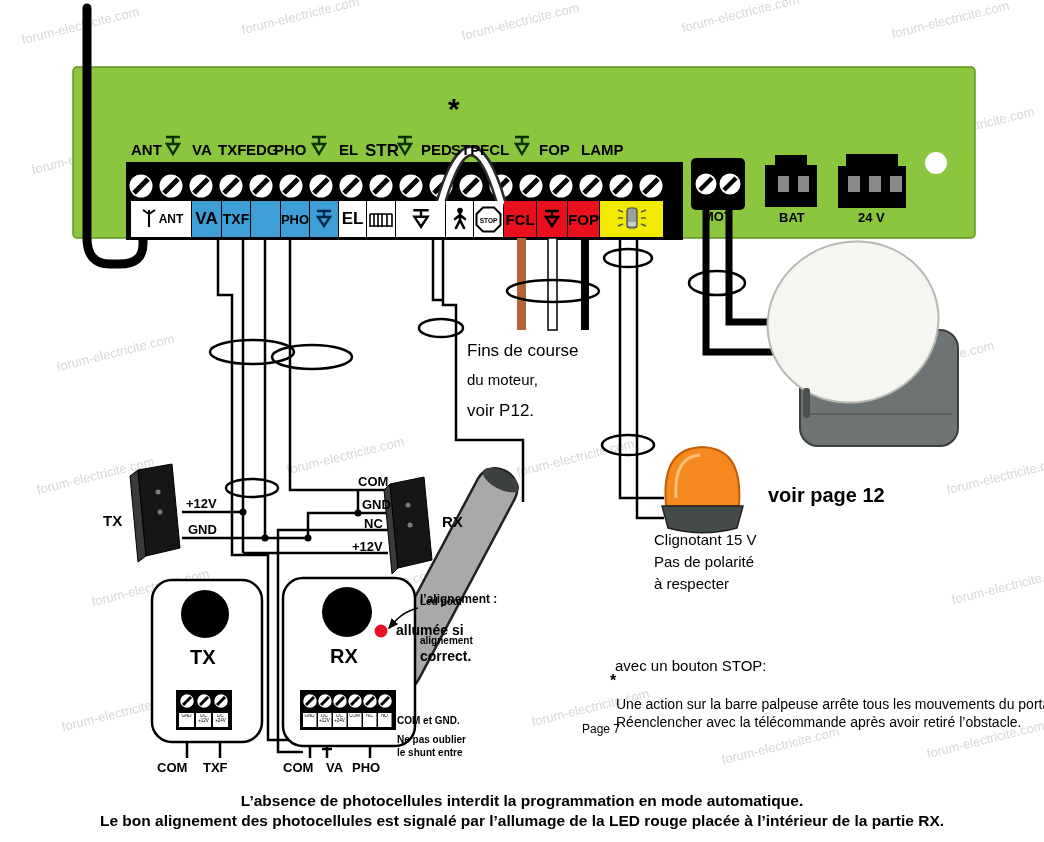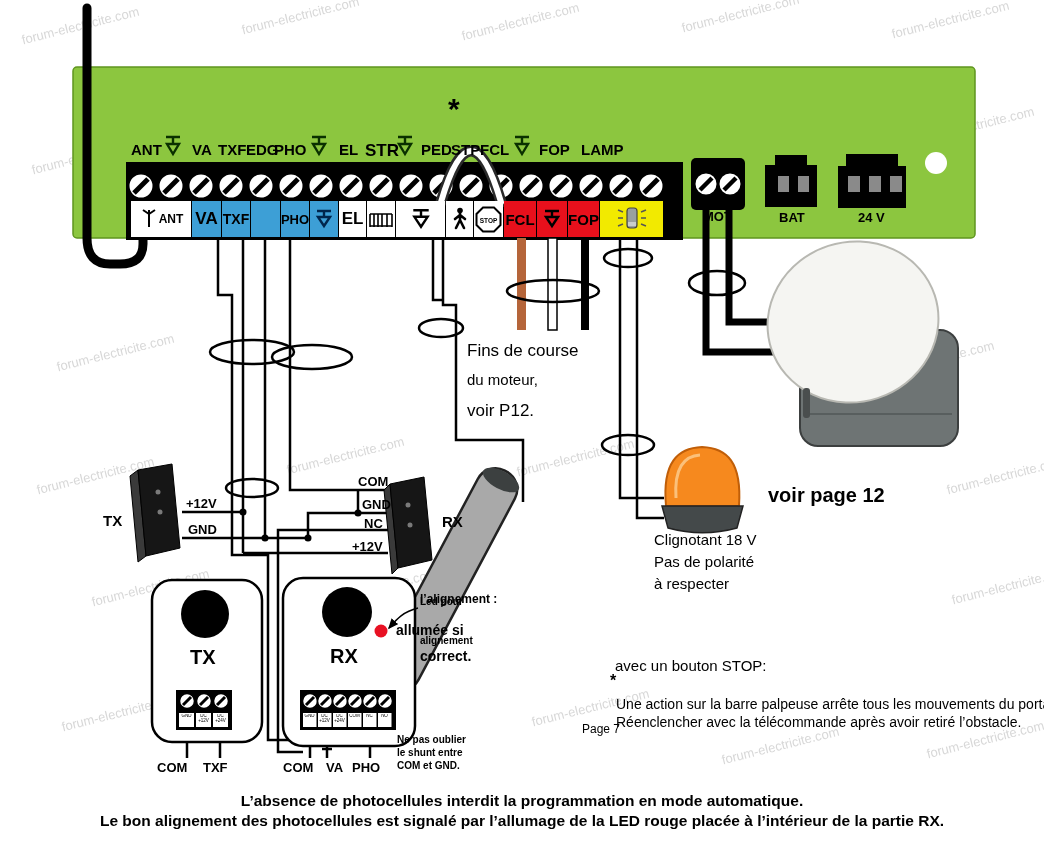--- a/index.html
+++ b/index.html
@@ -321,40 +321,40 @@
   <div class="t b" style="left:703px;top:209px;font-size:13px">MOT</div>
   <div class="t b" style="left:779px;top:210px;font-size:13px">BAT</div>
   <div class="t b" style="left:858px;top:210px;font-size:13px">24 V</div>
 
   <div class="note" style="left:467px;top:341px;font-size:17px">Fins de course</div>
   <div class="note" style="left:467px;top:371px;font-size:15px">du moteur,</div>
   <div class="note" style="left:467px;top:401px;font-size:17px">voir P12.</div>
 
   <div class="note b" style="left:768px;top:484px;font-size:20px">voir page 12</div>
 
-  <div class="note" style="left:654px;top:531px;font-size:15px">Clignotant 18 V</div>
+  <div class="note" style="left:654px;top:531px;font-size:15px">Clignotant 15 V</div>
   <div class="note" style="left:654px;top:553px;font-size:15px">Pas de polarité</div>
   <div class="note" style="left:654px;top:575px;font-size:15px">à respecter</div>
 
   <div class="note" style="left:615px;top:657px;font-size:15px">avec un bouton STOP:</div>
   <div class="note b" style="left:610px;top:672px;font-size:16px">*</div>
   <div class="note" style="left:616px;top:696px;font-size:14px">Une action sur la barre palpeuse arrête tous les mouvements du portail.</div>
   <div class="note" style="left:616px;top:714px;font-size:14px">Réenclencher avec la télécommande après avoir retiré l’obstacle.</div>
 
   <div class="note" style="left:582px;top:722px;font-size:12px">Page 7</div>
 
   <div class="note b" style="left:420px;top:596px;font-size:10px">Led pour</div>
   <div class="note b" style="left:420px;top:592px;font-size:12px">l’alignement :</div>
   <div class="note b" style="left:396px;top:622px;font-size:14px">allumée si</div>
   <div class="note b" style="left:420px;top:635px;font-size:10px">alignement</div>
   <div class="note b" style="left:420px;top:648px;font-size:14px">correct.</div>
 
   <div class="note b" style="left:397px;top:734px;font-size:10px">Ne pas oublier</div>
   <div class="note b" style="left:397px;top:747px;font-size:10px">le shunt entre</div>
-  <div class="note b" style="left:397px;top:760px;font-size:10px">COM et GND.</div>
+  <div class="note b" style="left:397px;top:715px;font-size:10px">COM et GND.</div>
 
   <div class="t b" style="left:103px;top:512px;font-size:15px">TX</div>
   <div class="t b" style="left:186px;top:496px;font-size:13px">+12V</div>
   <div class="t b" style="left:188px;top:522px;font-size:13px">GND</div>
   <div class="t b" style="left:358px;top:474px;font-size:13px">COM</div>
   <div class="t b" style="left:362px;top:497px;font-size:13px">GND</div>
   <div class="t b" style="left:364px;top:516px;font-size:13px">NC</div>
   <div class="t b" style="left:352px;top:539px;font-size:13px">+12V</div>
   <div class="t b" style="left:442px;top:513px;font-size:15px">RX</div>
 

